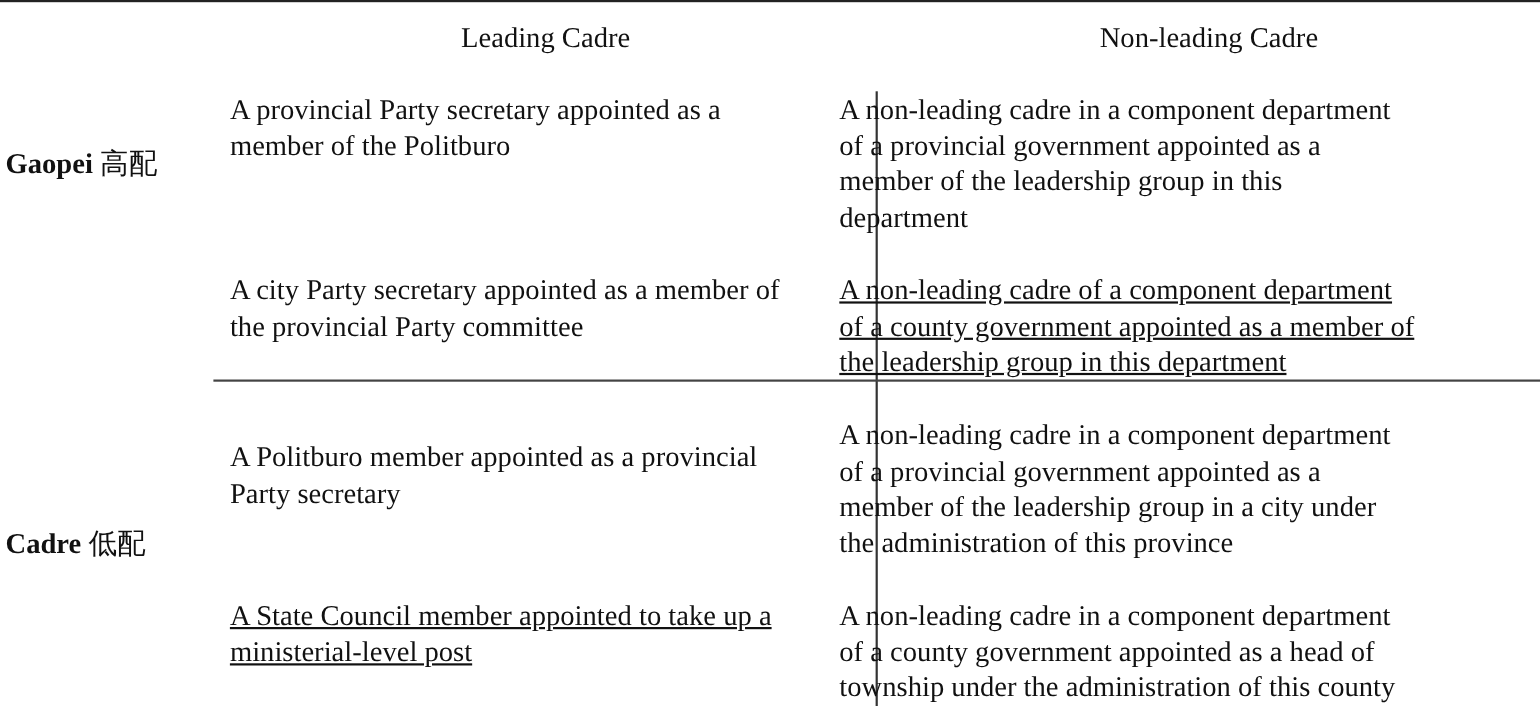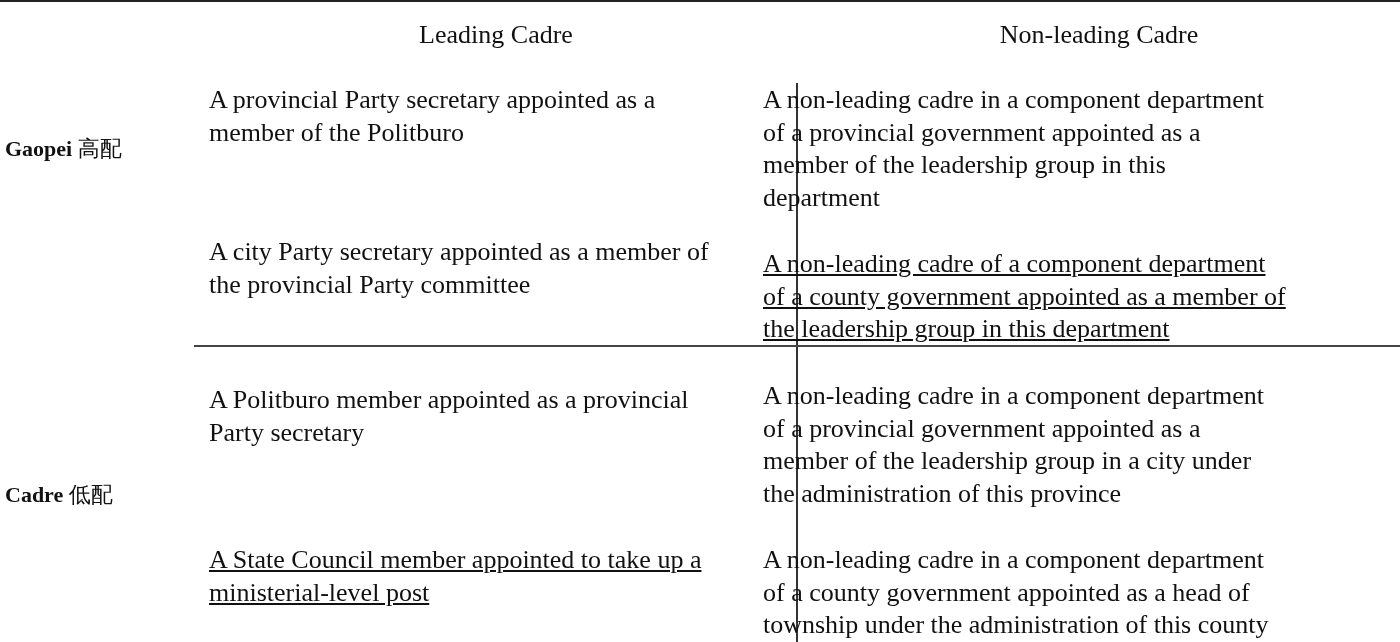--- a/index.html
+++ b/index.html
@@ -9,21 +9,21 @@
     color: #111111;
   }
   .top-rule { position: absolute; left: 0; top: 0; width: 1400px; height: 2px; background: #222; }
   .col-head {
     position: absolute; top: 18px; font-weight: normal; font-size: 26px;
     text-align: center; line-height: 34px;
   }
   .col-head.leading { left: 196px; width: 600px; }
   .col-head.nonleading { left: 798px; width: 602px; }
   .row-label {
-    position: absolute; left: 5px; font-weight: bold; font-size: 22px; line-height: 32px;
+    position: absolute; left: 5px; font-weight: bold; font-size: 26px; line-height: 32px;
   }
   .row-label .zh { font-weight: normal; }
   .cell {
     position: absolute; font-size: 26px; line-height: 32.7px; white-space: pre-line;
   }
   .cell.l { left: 209px; width: 580px; }
   .cell.r { left: 763px; width: 585px; }
   .vline { position: absolute; left: 796px; top: 83px; width: 2px; height: 559px; background: #333; }
   .hline { position: absolute; left: 194px; top: 345px; width: 1206px; height: 2px; background: #444; }
 </style>
@@ -47,27 +47,27 @@
   <span class="zh">低配</span>
 </div>
 
 <div class="cell l" style="top:84px;">A provincial Party secretary appointed as a
 member of the Politburo</div>
 <div class="cell r" style="top:84px;">A non-leading cadre in a component department
 of a provincial government appointed as a
 member of the leadership group in this
 department</div>
 
-<div class="cell l" style="top:236px;">A city Party secretary appointed as a member of
+<div class="cell l" style="top:248px;">A city Party secretary appointed as a member of
 the provincial Party committee</div>
 <div class="cell r" style="top:248px;text-decoration:underline;">A non-leading cadre of a component department
 of a county government appointed as a member of
 the leadership group in this department</div>
 
-<div class="cell l" style="top:384px;">A Politburo member appointed as a provincial
+<div class="cell l" style="top:400px;">A Politburo member appointed as a provincial
 Party secretary</div>
 <div class="cell r" style="top:380px;">A non-leading cadre in a component department
 of a provincial government appointed as a
 member of the leadership group in a city under
 the administration of this province</div>
 
 <div class="cell l" style="top:544px;text-decoration:underline;">A State Council member appointed to take up a
 ministerial-level post</div>
 <div class="cell r" style="top:544px;">A non-leading cadre in a component department
 of a county government appointed as a head of

